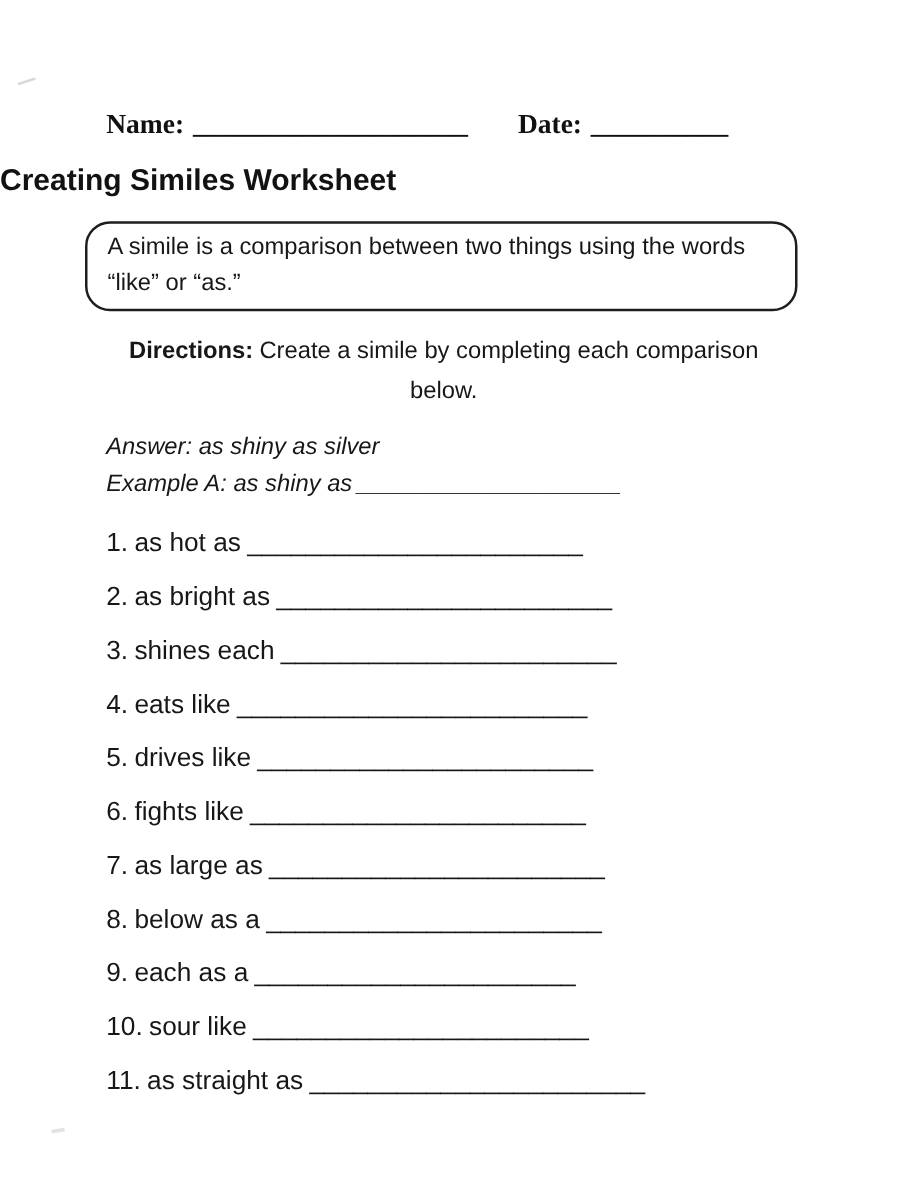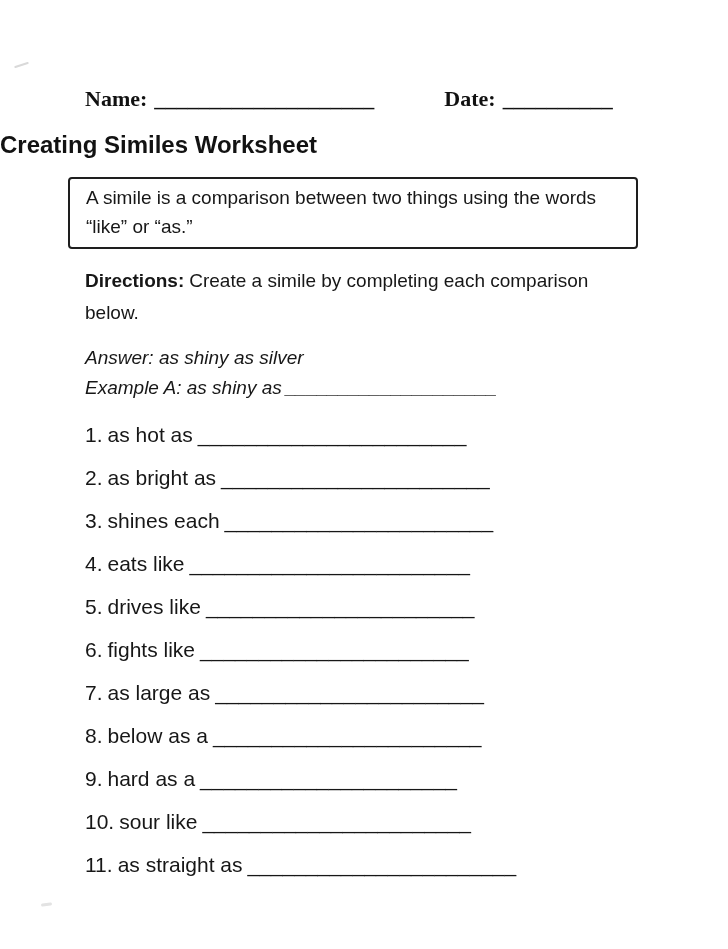--- a/index.html
+++ b/index.html
@@ -31,50 +31,51 @@
   
   .header-row {
     display: flex;
     padding-top: 86px;
     margin-left: 85px;
     font-family: "Liberation Serif", serif;
     font-weight: bold;
     font-size: 22px;
     color: #111111;
   }
-  .date-field { margin-left: 70px; }
+  .date-field { margin-left: 40px; }
   .field-blank { margin-left: 7px; white-space: nowrap; }
 
   
   .title {
     margin-top: 19px;
     width: 728px;
     font-weight: bold;
     font-size: 24px;
     color: #121212;
   }
 
   
   .definition-box {
     margin: 18px 0 0 68px;
     width: 570px;
     min-height: 66px;
     border: 2px solid #1e1e1e;
-    border-radius: 4px;
+    border-radius: 20px;
     padding: 4px 16px 6px 16px;
     font-size: 19px;
     line-height: 29px;
   }
 
   
   .directions {
     margin: 16px 0 0 85px;
     width: 540px;
     font-size: 19px;
     line-height: 32px;
+    text-align: center;
   }
   .directions-label { font-weight: bold; }
   .directions-text { margin-left: 5px; }
 
   
   .example-block {
     margin: 14px 0 0 85px;
     font-style: italic;
     font-size: 19px;
     line-height: 30px;
@@ -145,21 +146,21 @@
     <div class="item">
       <span class="item-number">6.</span><span>fights like</span><span class="item-blank">_______________________</span>
     </div>
     <div class="item">
       <span class="item-number">7.</span><span>as large as</span><span class="item-blank">_______________________</span>
     </div>
     <div class="item">
       <span class="item-number">8.</span><span>below as a</span><span class="item-blank">_______________________</span>
     </div>
     <div class="item">
-      <span class="item-number">9.</span><span>hard as a</span><span class="item-blank">______________________</span>
+      <span class="item-number">9.</span><span>each as a</span><span class="item-blank">______________________</span>
     </div>
     <div class="item">
       <span class="item-number">10.</span><span>sour like</span><span class="item-blank">_______________________</span>
     </div>
     <div class="item">
       <span class="item-number">11.</span><span>as straight as</span><span class="item-blank">_______________________</span>
     </div>
   </div>
 
 </div>

